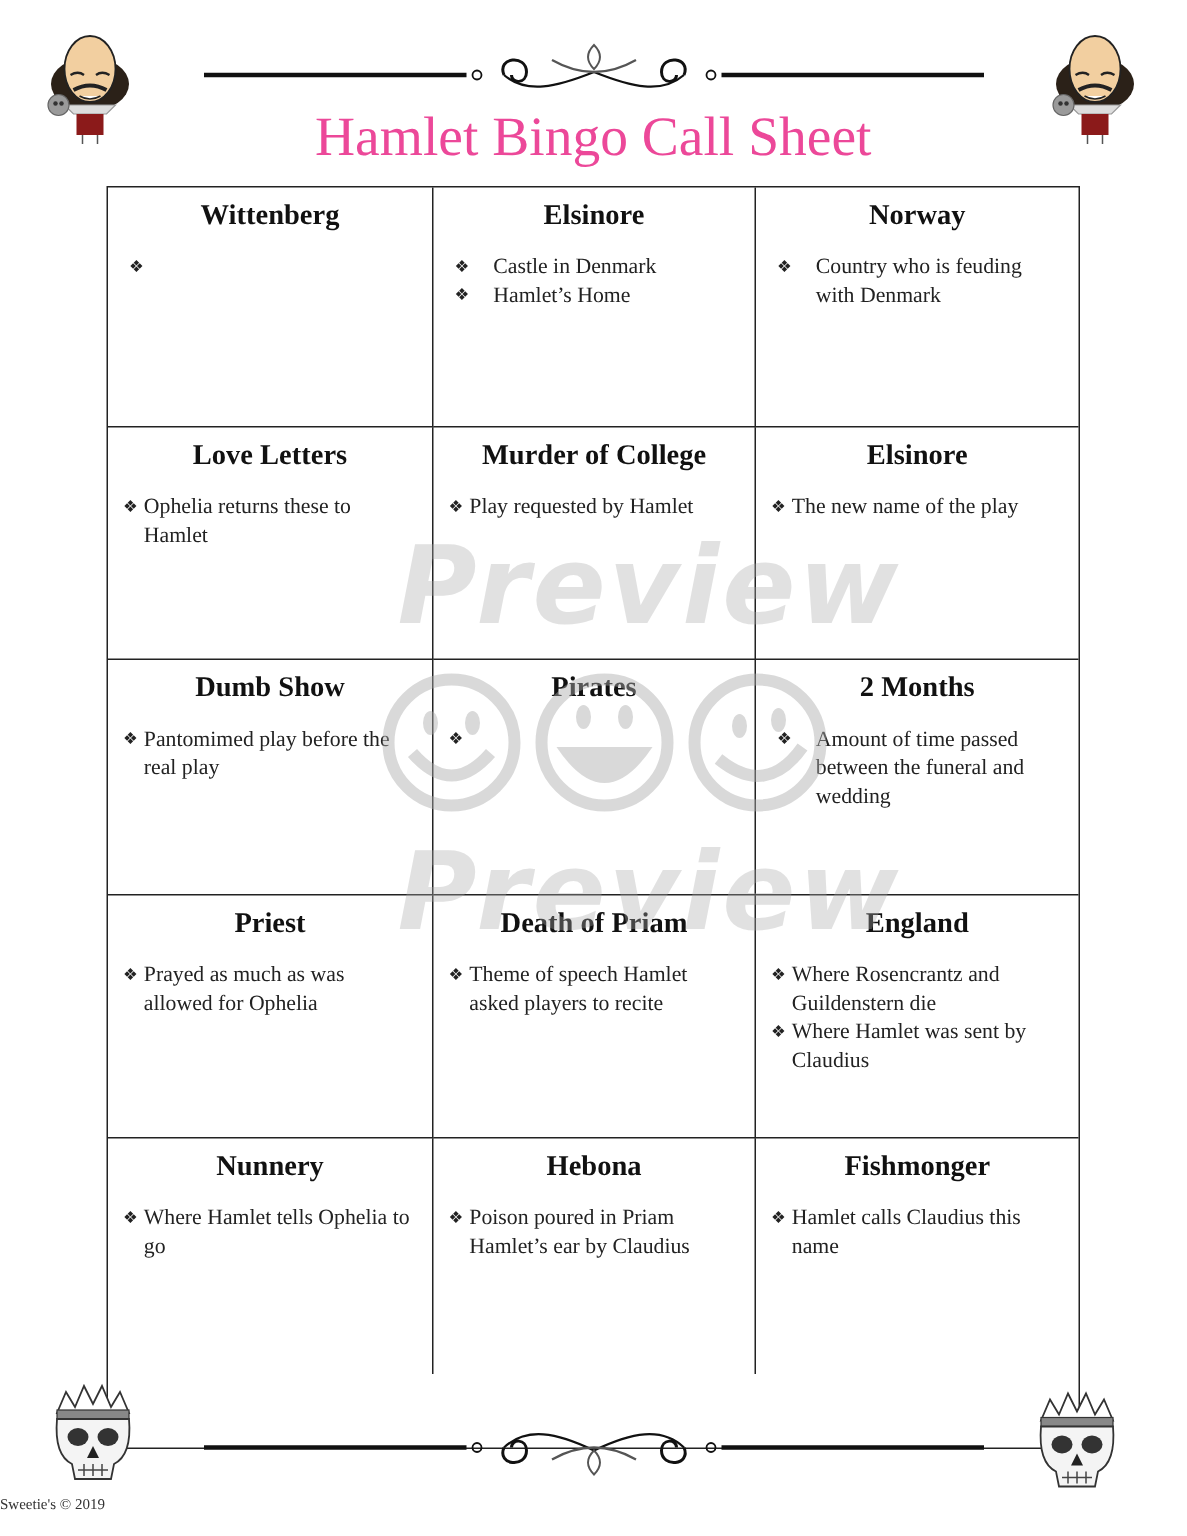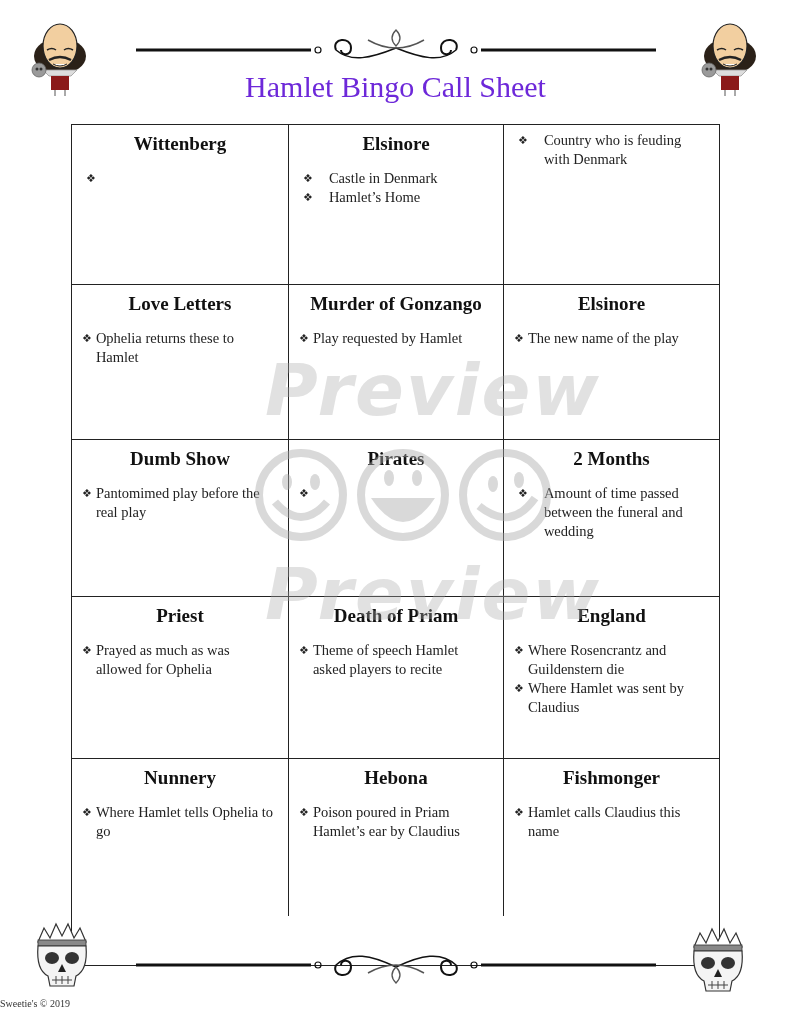--- a/index.html
+++ b/index.html
@@ -13,21 +13,21 @@
     #skull-left { left: 30px; top: 920px; width: 64px; height: 70px; }
     #skull-right { left: 686px; top: 925px; width: 64px; height: 70px; }
 
     .ornament-row { position: absolute; left: 136px; width: 520px; height: 40px; }
     #ornament-top { top: 28px; }
     #ornament-bottom { top: 945px; }
     .ornament-row svg { width: 100%; height: 100%; }
 
     .title {
       position: absolute; top: 70px; left: 0; width: 791px;
-      text-align: center; font-size: 30px; font-weight: normal; color: #6d28d9;
+      text-align: center; font-size: 37px; font-weight: normal; color: #ec4899;
     }
 
     .grid {
       position: absolute; left: 71px; top: 124px; width: 649px; height: 842px;
       border: 1.5px solid #222;
       display: grid;
       grid-template-columns: 217px 215px 215px;
       grid-template-rows: 160px 155px 157px 162px 157px;
     }
     .cell {
@@ -132,39 +132,40 @@
           <span class="bullet">❖</span>
           <span>Castle in Denmark</span>
         </li>
       <li class="clue wide">
           <span class="bullet">❖</span>
           <span>Hamlet’s Home</span>
         </li>
     </ul>
   </div>
   <div class="cell col-3">
+    <div class="cell-title">Norway</div>
     <ul class="clue-list">
       <li class="clue wide">
           <span class="bullet">❖</span>
           <span>Country who is feuding with Denmark</span>
         </li>
     </ul>
   </div>
 
   <div class="cell">
     <div class="cell-title">Love Letters</div>
     <ul class="clue-list">
       <li class="clue">
           <span class="bullet">❖</span>
           <span>Ophelia returns these to Hamlet</span>
         </li>
     </ul>
   </div>
   <div class="cell">
-    <div class="cell-title">Murder of Gonzango</div>
+    <div class="cell-title">Murder of College</div>
     <ul class="clue-list">
       <li class="clue">
           <span class="bullet">❖</span>
           <span>Play requested by Hamlet</span>
         </li>
     </ul>
   </div>
   <div class="cell col-3">
     <div class="cell-title">Elsinore</div>
     <ul class="clue-list">

